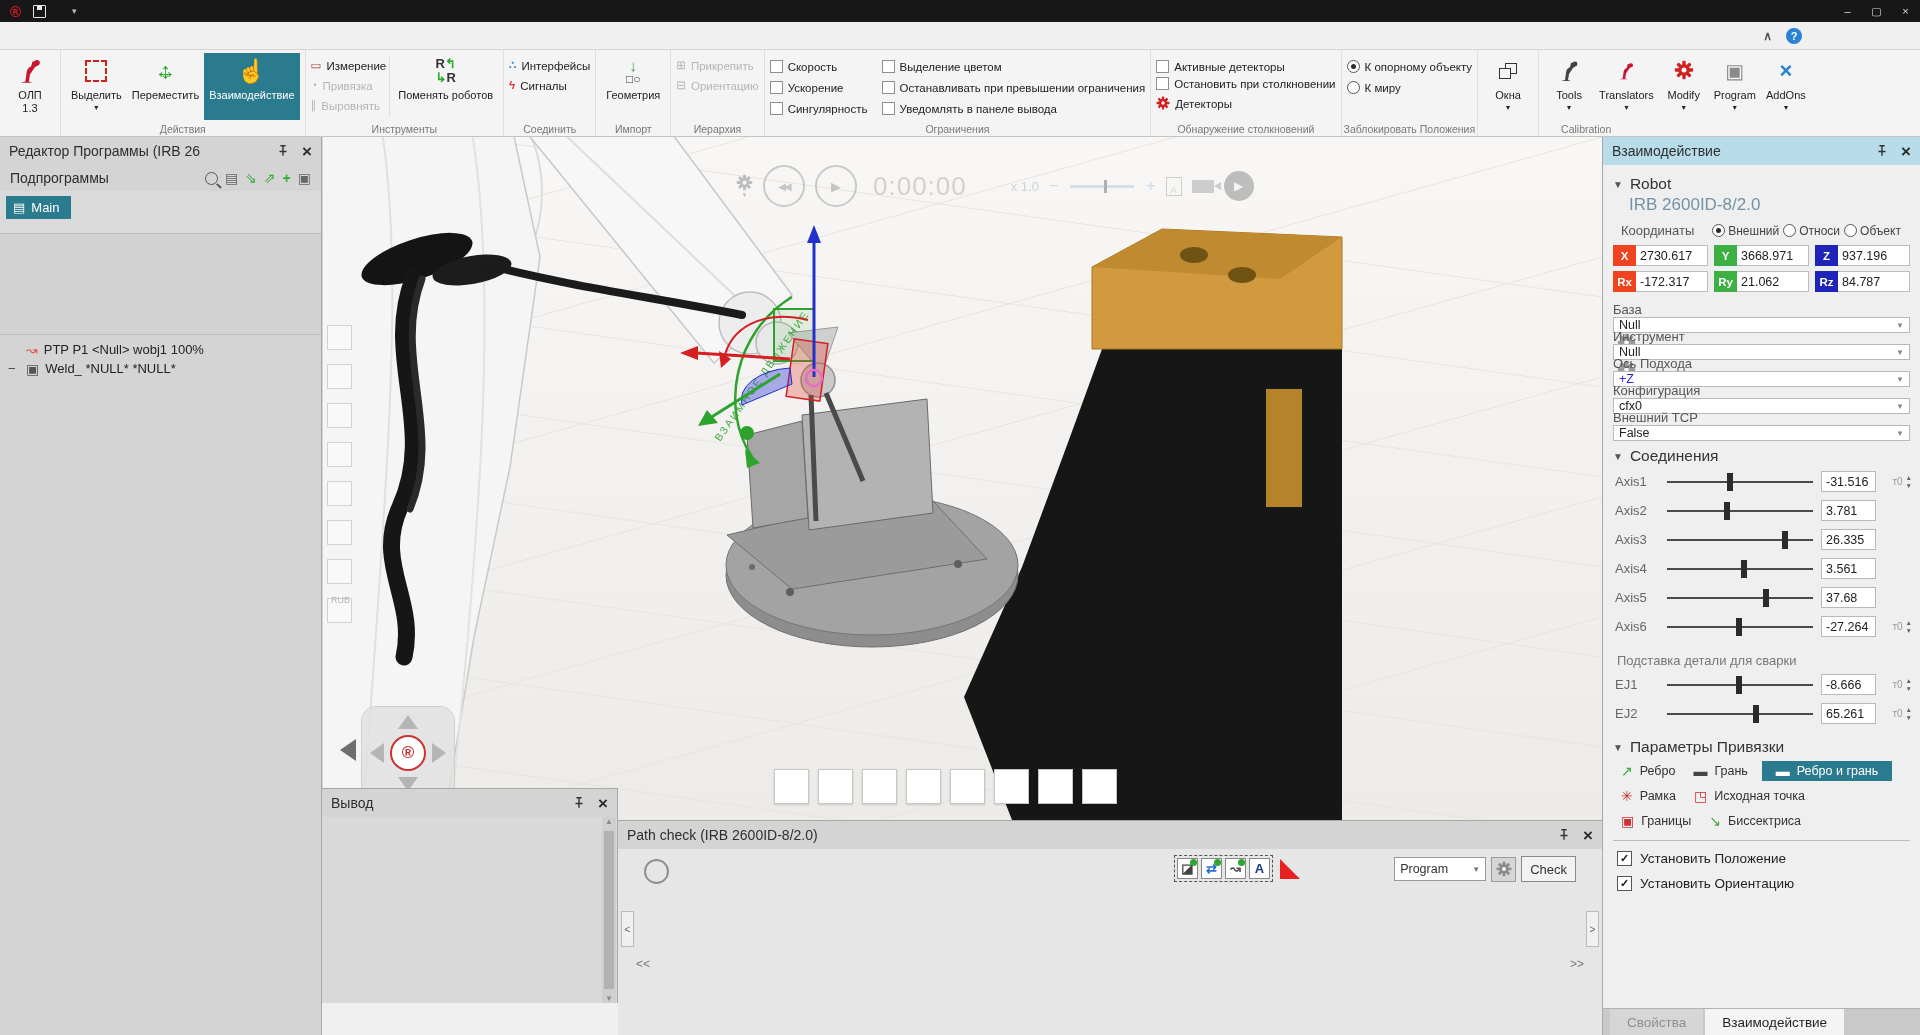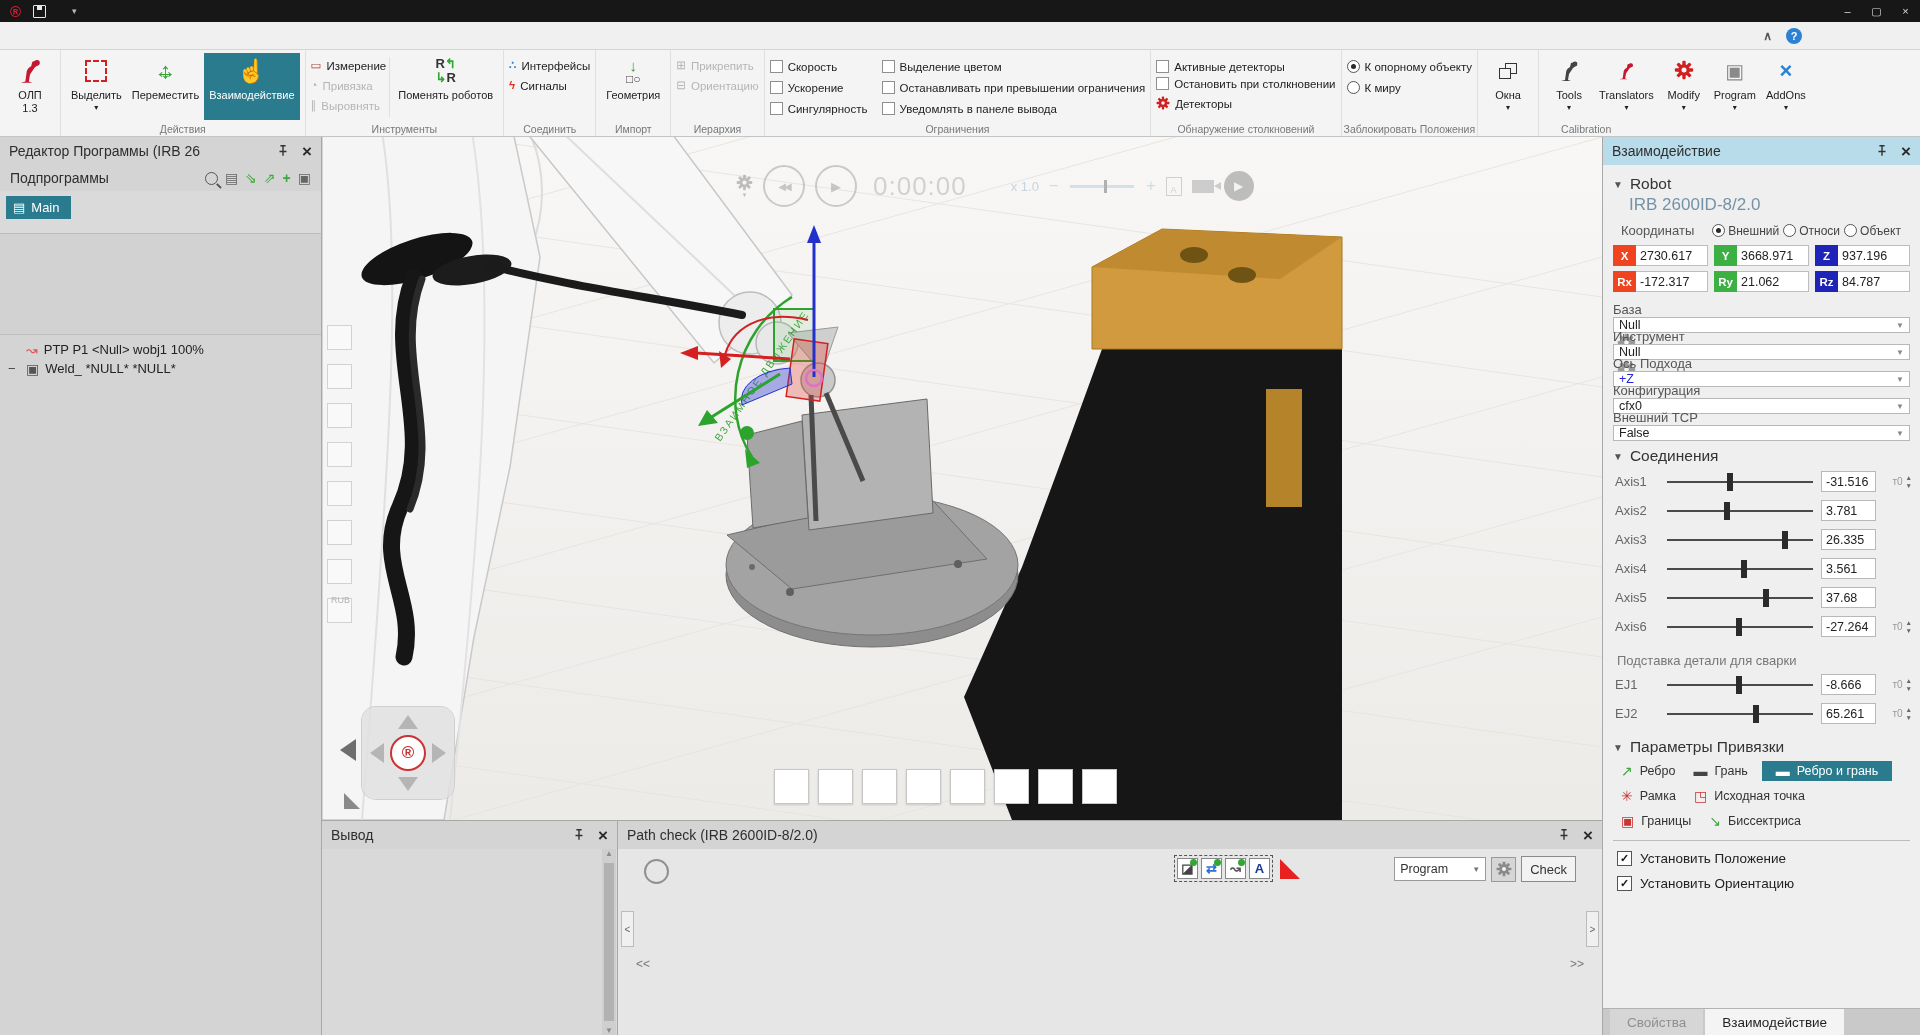--- a/index.html
+++ b/index.html
@@ -105,21 +105,21 @@
 .dpad .dn{left:36px;bottom:8px;border-left:10px solid transparent;border-right:10px solid transparent;border-top:14px solid #b5b5b5;}
 .dpad .lf{left:8px;top:36px;border-top:10px solid transparent;border-bottom:10px solid transparent;border-right:14px solid #b5b5b5;}
 .dpad .rt{right:8px;top:36px;border-top:10px solid transparent;border-bottom:10px solid transparent;border-left:14px solid #b5b5b5;}
 .dpad .ctr{position:absolute;left:28px;top:28px;width:36px;height:36px;border-radius:50%;background:#fff;border:2px solid #c33;color:#c33;font-size:17px;font-weight:bold;display:flex;align-items:center;justify-content:center;}
 .nav-left{position:absolute;left:0;top:42px;width:0;height:0;border-top:11px solid transparent;border-bottom:11px solid transparent;border-right:16px solid #6e6e6e;}
 .nav-dl{position:absolute;left:4px;top:96px;width:0;height:0;border-left:16px solid #8a8a8a;border-top:16px solid transparent;}
 .vbottom{position:absolute;left:452px;top:632px;display:flex;gap:9px;align-items:center;}
 .vtile{width:35px;height:35px;background:#fff;border:1px solid #c6c6c6;box-shadow:0 1px 2px rgba(0,0,0,.15);display:flex;align-items:center;justify-content:center;font-size:19px;font-weight:bold;}
 
 
-.output{position:absolute;left:322px;top:820px;width:296px;height:215px;background:#0f172a;border-top:1px solid #a8a8a8;border-right:1px solid #a8a8a8;display:flex;flex-direction:column;z-index:20;}
+.output{position:absolute;left:322px;top:788px;width:296px;height:215px;background:#0f172a;border-top:1px solid #a8a8a8;border-right:1px solid #a8a8a8;display:flex;flex-direction:column;z-index:20;}
 .loglines{position:relative;flex:1;overflow:hidden;padding:3px 20px 0 8px;background:#d9d9d9;}
 .logline{font-size:14px;line-height:16.6px;color:#3aa23a;white-space:pre;}
 .logscroll{position:absolute;right:1px;top:0;bottom:0;width:14px;background:#cfcfcf;}
 .logscroll .arr{display:block;text-align:center;font-size:8px;color:#8a8a8a;height:13px;}
 .logscroll .thumb{position:absolute;left:2px;right:2px;top:14px;bottom:14px;background:#b2b2b2;}
 .logscroll .arrb{position:absolute;bottom:0;left:0;right:0;text-align:center;font-size:8px;color:#8a8a8a;}
 
 
 .pathcheck{position:absolute;left:618px;top:820px;width:984px;height:215px;background:#e2e2e2;border-top:1px solid #a8a8a8;display:flex;flex-direction:column;z-index:20;}
 .pc-body{position:relative;flex:1;background:#e6e6e6;}

